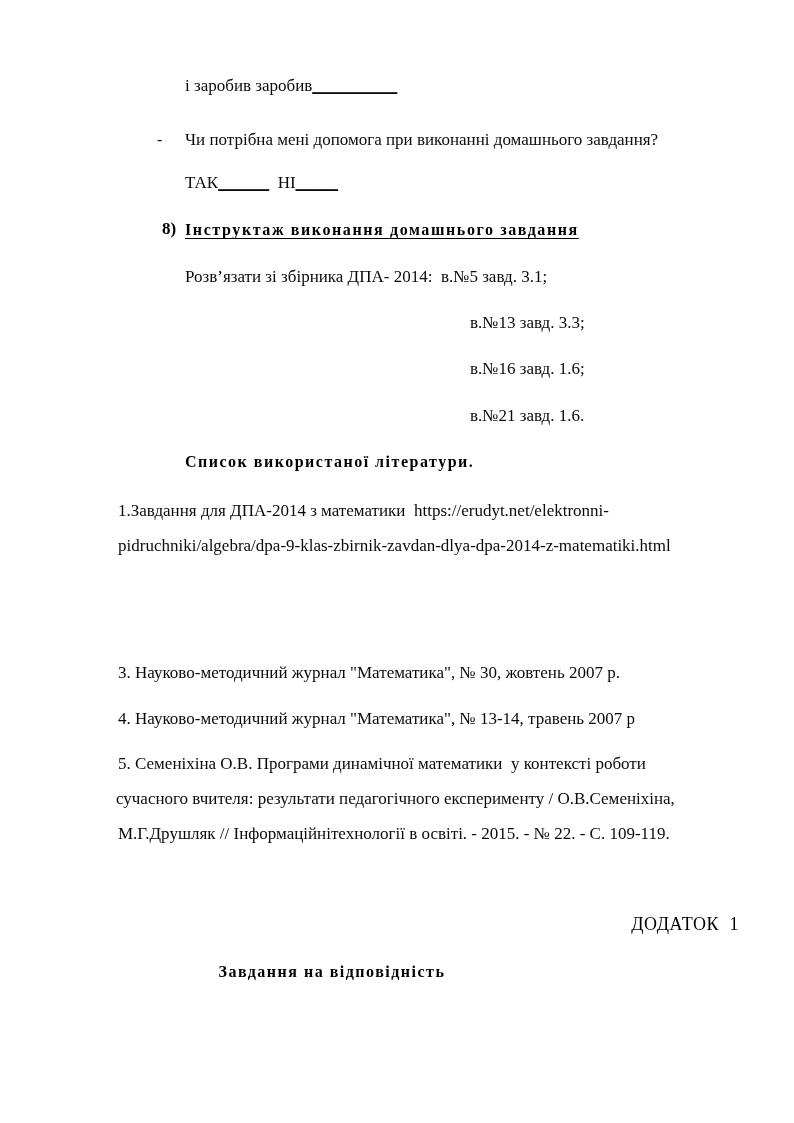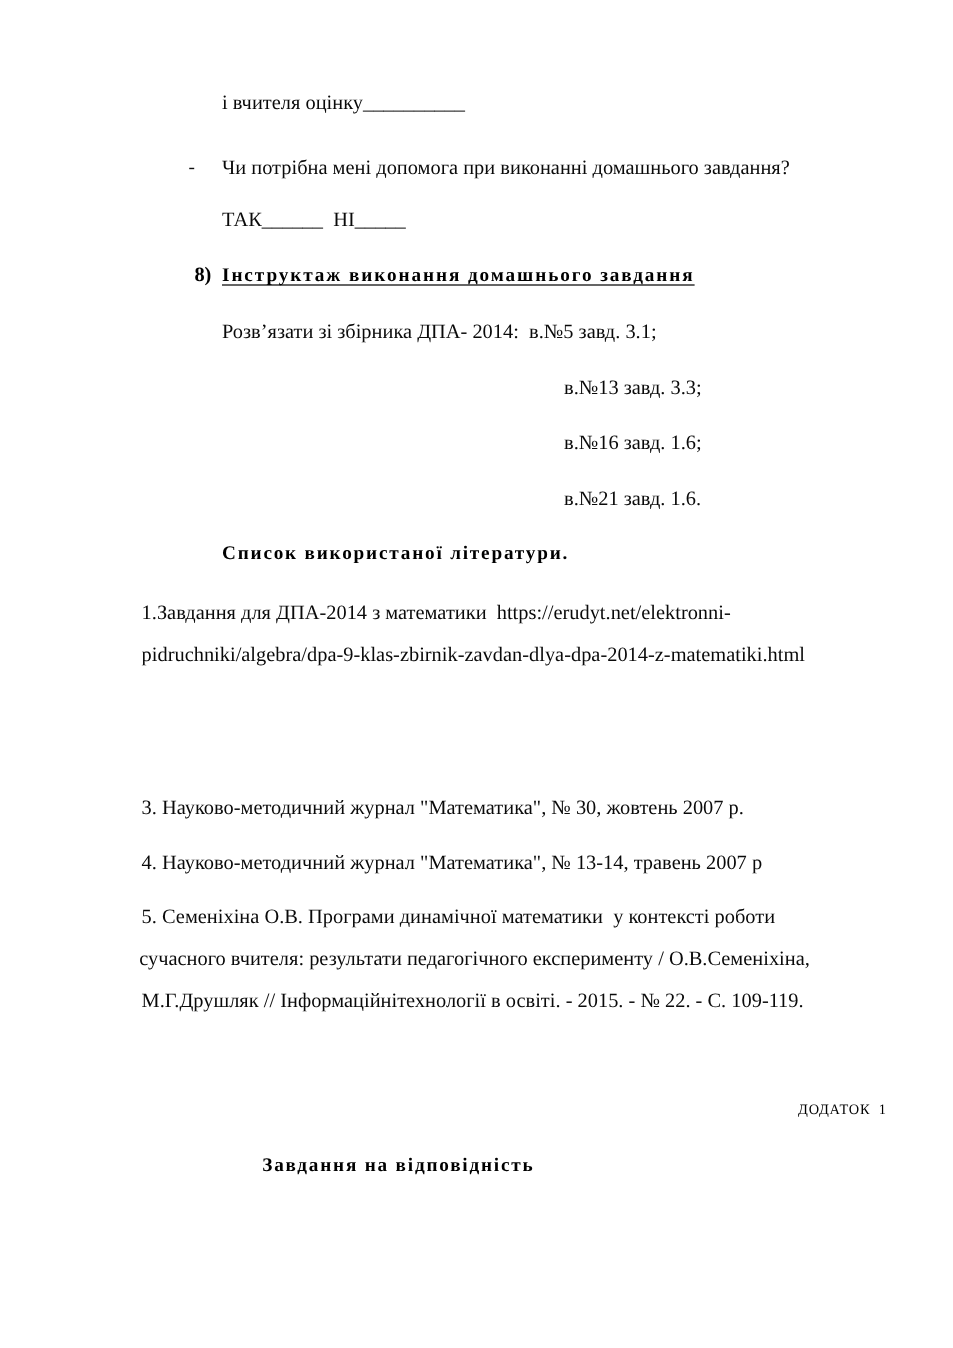--- a/index.html
+++ b/index.html
@@ -65,38 +65,39 @@
     position: absolute;
     font-weight: bold;
     font-size: 16px;
     line-height: 20px;
     letter-spacing: 1.5px;
     white-space: pre;
   }
 
   .right-lab {
     position: absolute;
-    font-size: 12px;
+    font-size: 18px;
     line-height: 20px;
     letter-spacing: 0.6px;
     white-space: pre;
   }
 
   .blank-fill {
+    text-decoration: underline;
     text-decoration-thickness: 1.2px;
     text-underline-offset: 2px;
     text-align: right;
   }
 </style>
 </head>
 <body>
 
 <div class="page">
 
-  <div class="ln" style="left:185px; top:76px;"><span>і вчителя оцінку</span><span class="blank-fill">__________</span></div>
+  <div class="ln" style="left:185px; top:76px;"><span>і заробив заробив</span><span class="blank-fill">__________</span></div>
 
   <div class="bullet-dash" style="left:157px; top:130px;">-</div>
   <div class="ln" style="left:185px; top:130px;">Чи потрібна мені допомога при виконанні домашнього завдання?</div>
 
   <div class="ln" style="left:185px; top:173px;"><span>ТАК</span><span class="blank-fill">______</span><span>  </span><span>НІ</span><span class="blank-fill">_____</span></div>
 
   <div class="sec-num" style="left:162px; top:219px;">8)</div>
   <div class="sec-title" style="left:185px; top:220px;">Інструктаж виконання домашнього завдання</div>
 
   <div class="ln" style="left:185px; top:267px;">Розв’язати зі збірника ДПА- 2014:  в.№5 завд. 3.1;</div>

